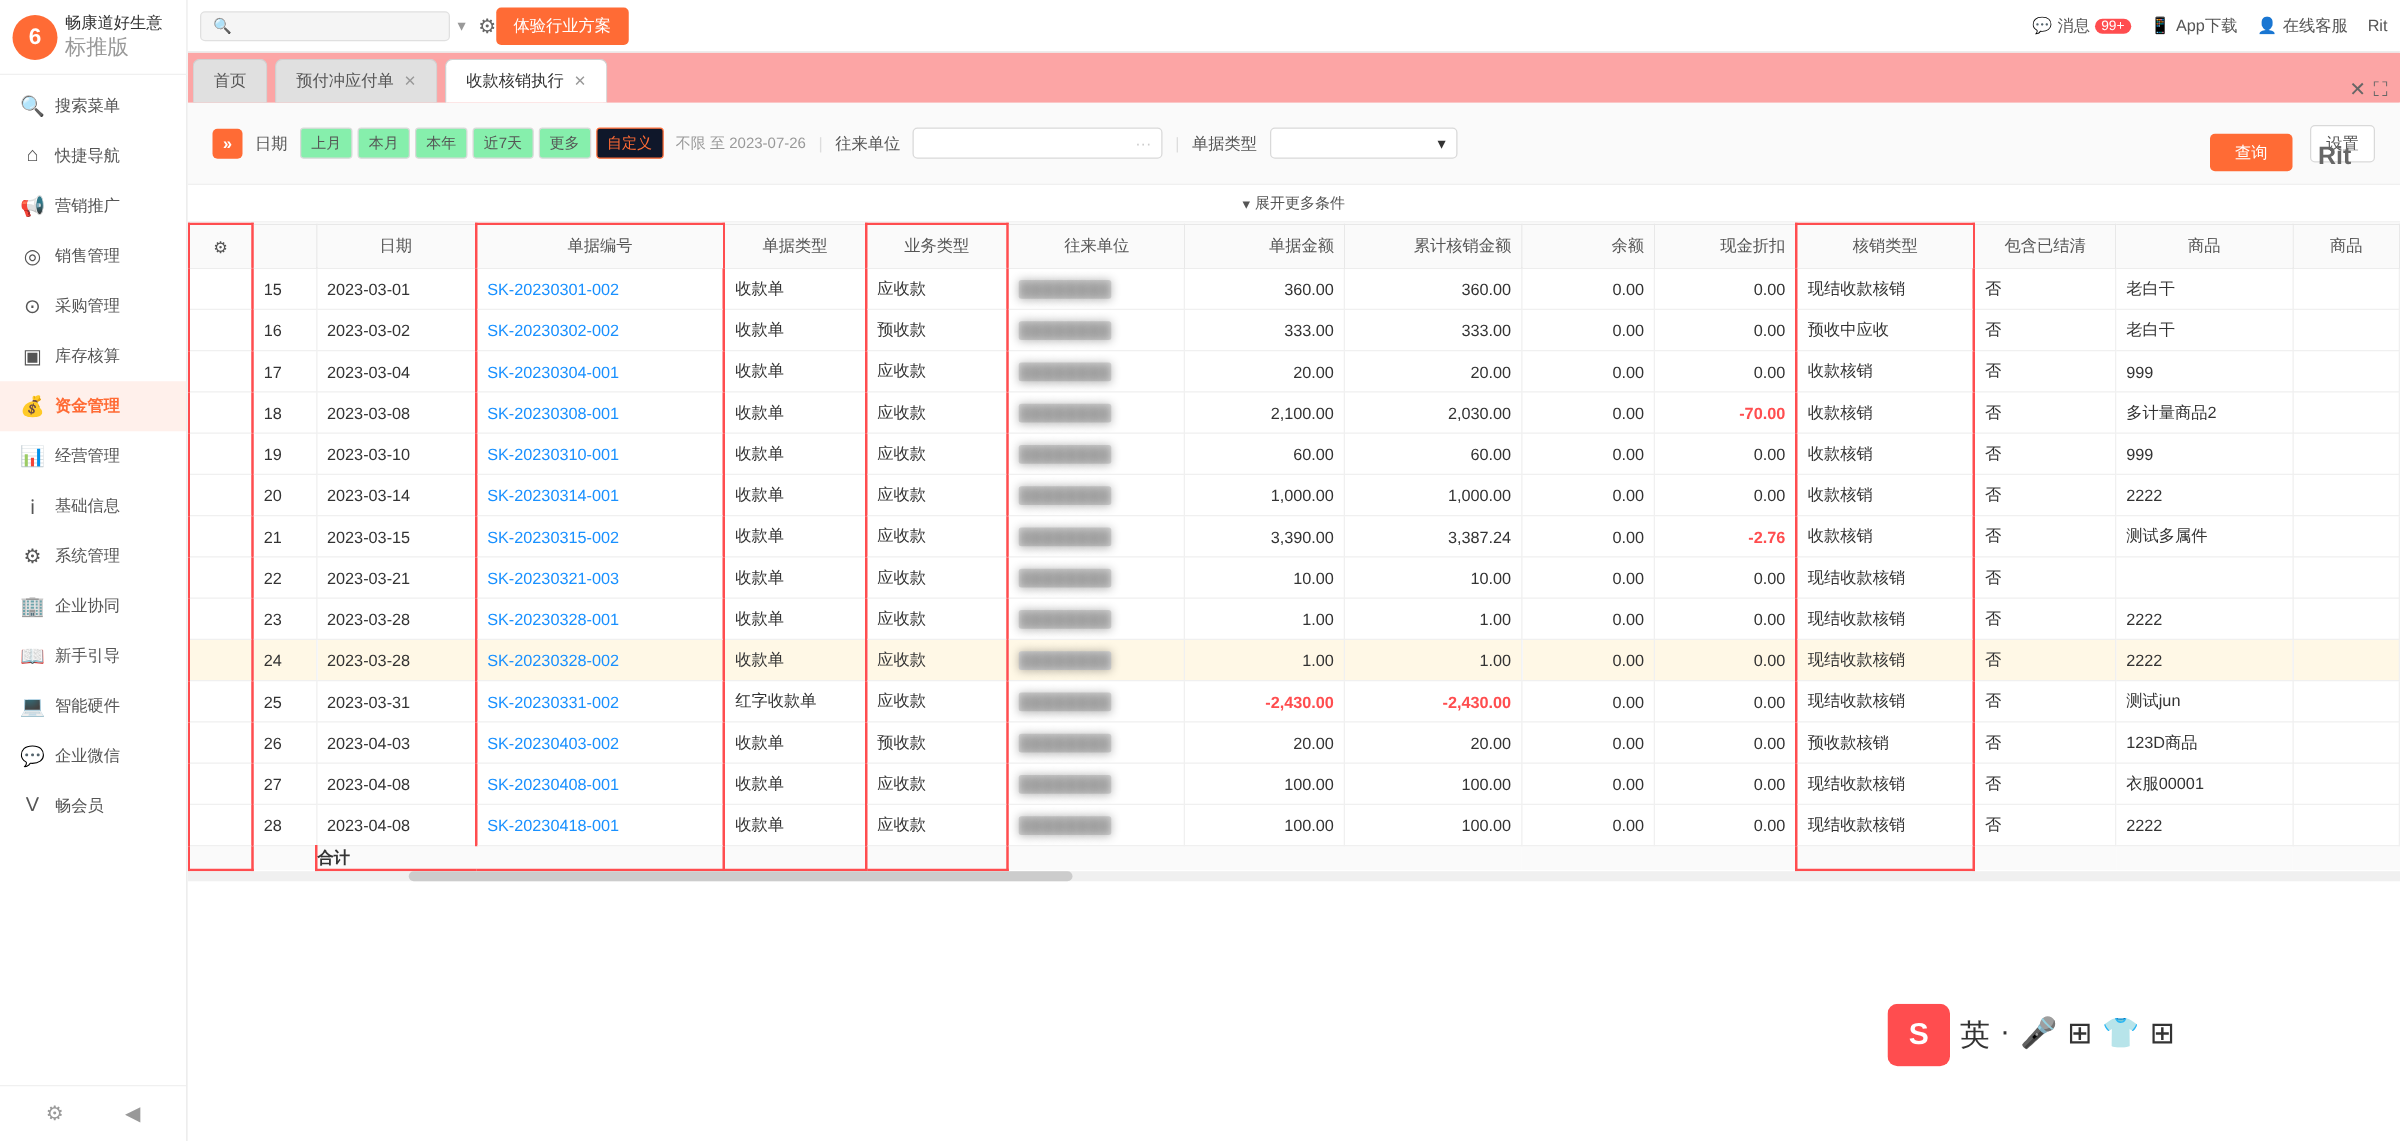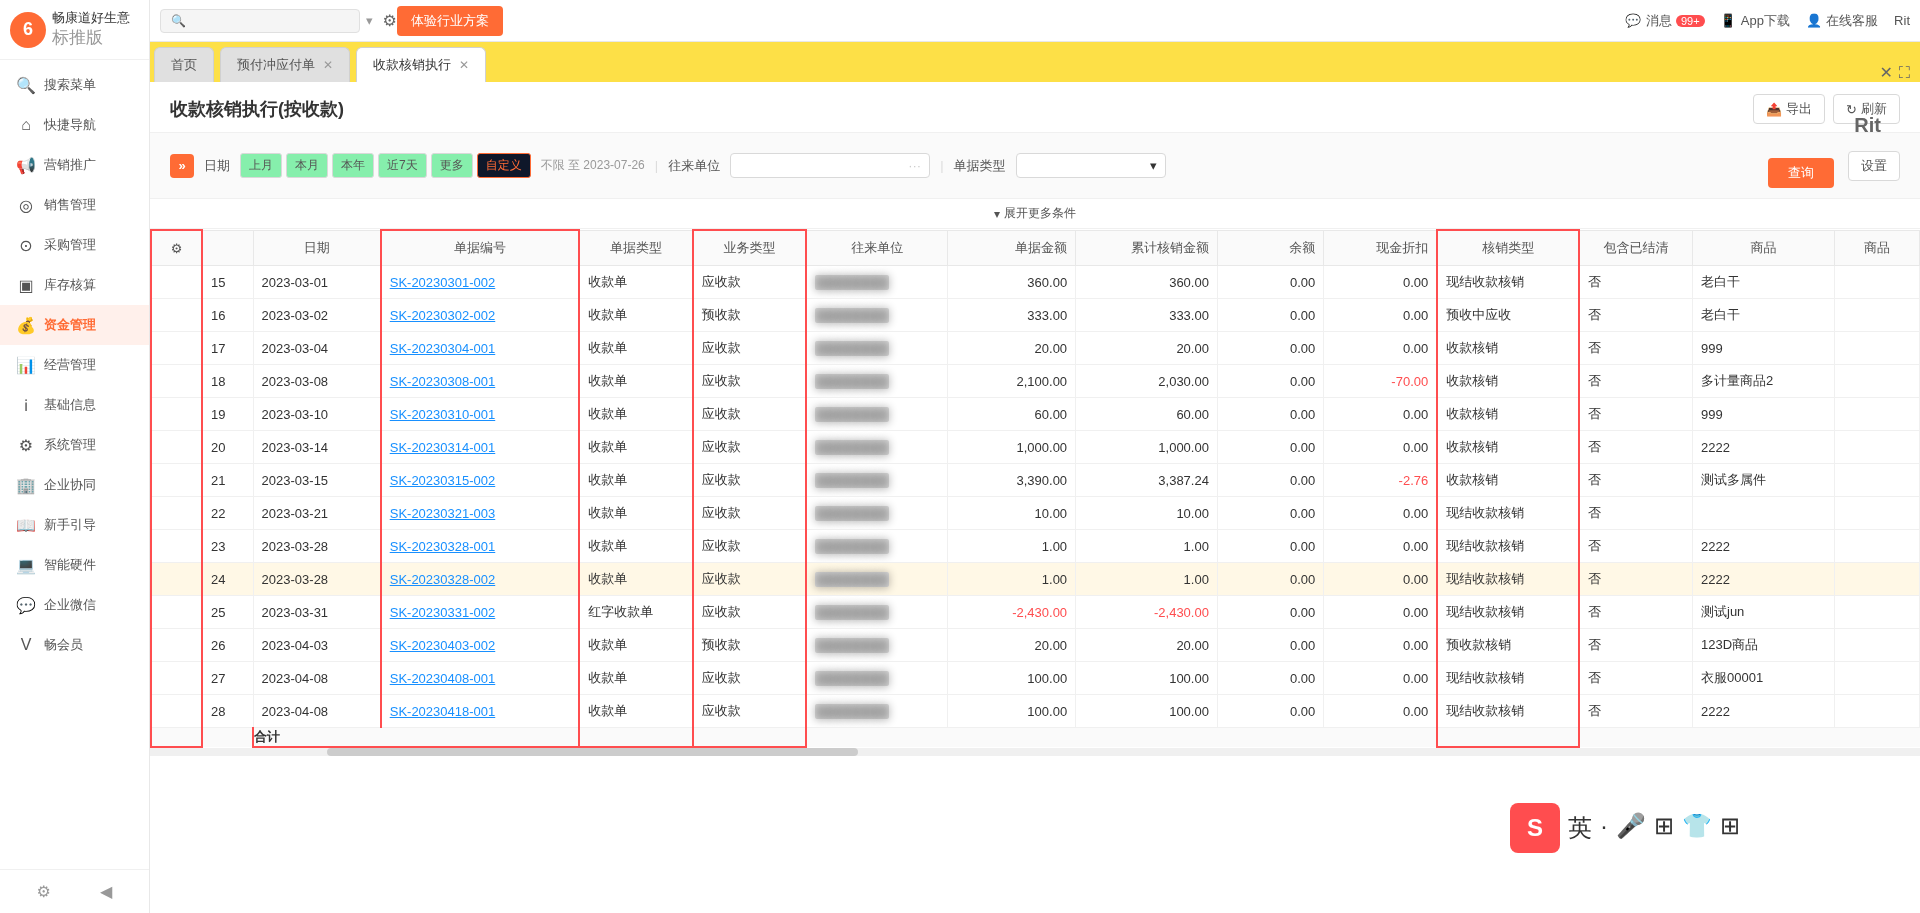--- a/index.html
+++ b/index.html
@@ -48,21 +48,21 @@
     .tool-btn { display: flex; align-items: center; gap: 4px; color: #555; cursor: pointer; font-size: 13px; }
     .badge { background: #ff4d4f; color: #fff; border-radius: 10px; padding: 0 5px; font-size: 11px; min-width: 18px; text-align: center; }
     .industry-btn {
       background: #ff6b35; color: #fff; border: none; border-radius: 4px;
       padding: 6px 14px; cursor: pointer; font-size: 13px;
     }
 
     
     .tabbar {
       position: fixed; left: 150px; top: 42px; right: 0; height: 40px;
-      background: #fde047; display: flex; align-items: flex-end; z-index: 99;
+      background: #fca5a5; display: flex; align-items: flex-end; z-index: 99;
     }
     .tab {
       display: flex; align-items: center; padding: 8px 16px; cursor: pointer;
       background: #e0e0e0; border-radius: 6px 6px 0 0; margin-right: 2px; margin-left: 4px;
       font-size: 13px; color: #555; border: 1px solid #d0d0d0; border-bottom: none;
     }
     .tab.active { background: #fff; color: #333; }
     .tab .close-btn { margin-left: 8px; color: #999; font-size: 12px; }
 
     
@@ -138,22 +138,22 @@
     thead th {
       background: #fafafa; border: 1px solid #e8e8e8; padding: 8px 8px;
       font-size: 13px; color: #555; font-weight: normal; white-space: nowrap;
       position: sticky; top: 0; z-index: 10;
     }
     tbody td {
       border: 1px solid #f0f0f0; padding: 7px 8px; font-size: 13px; color: #333;
       white-space: nowrap; overflow: hidden; text-overflow: ellipsis;
     }
     tbody tr.highlighted { background: #fff8e6; }
-    .link-text { color: #1890ff; cursor: pointer; text-decoration: underline; }
-    .red-text { color: #ff4d4f; }
+    .link-text { color: #1890ff; cursor: pointer; }
+    .red-text { color: #ff4d4f; font-weight: bold; }
     .blurred { color: transparent; text-shadow: 0 0 8px rgba(0,0,0,0.3); background: #e0e0e0; border-radius: 2px; }
     .tfoot-row td { background: #fafafa; font-weight: bold; }
     .col-setting { width: 36px; text-align: center; }
     .col-date { width: 90px; }
     .col-docno { width: 140px; }
     .col-doctype { width: 80px; }
     .col-biztype { width: 80px; }
     .col-partner { width: 100px; }
     .col-amount { width: 90px; text-align: right; }
     .col-cumamt { width: 100px; text-align: right; }
@@ -321,33 +321,20 @@
       <span class="close-btn">✕</span>
     </div>
     <div style="margin-left:auto;display:flex;align-items:center;gap:6px;padding:0 10px;">
     <span style="font-size:16px;color:#666;cursor:pointer">✕</span>
     <span style="font-size:16px;color:#666;cursor:pointer">⛶</span>
   </div>
 </div>
 
 <div class="content">
 
-  <div class="page-header">
-    <div class="page-title">收款核销执行(按收款)</div>
-    <div class="page-actions">
-      <button class="action-btn">
-        <span>📤</span>
-        <span>导出</span>
-      </button>
-      <button class="action-btn">
-        <span>↻</span>
-        <span>刷新</span>
-      </button>
-    </div>
-  </div>
 
   <div class="filter-bar">
     <div class="filter-toggle">»</div>
     <span class="filter-label">日期</span>
     <div class="filter-date-btns" id="date-btns">
         <span class="date-btn">上月</span>
         <span class="date-btn">本月</span>
         <span class="date-btn">本年</span>
         <span class="date-btn">近7天</span>
         <span class="date-btn">更多</span>

